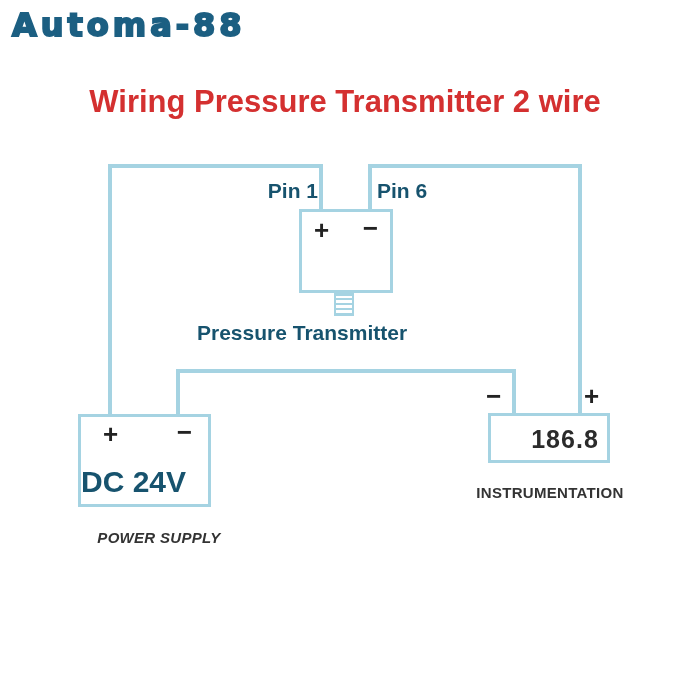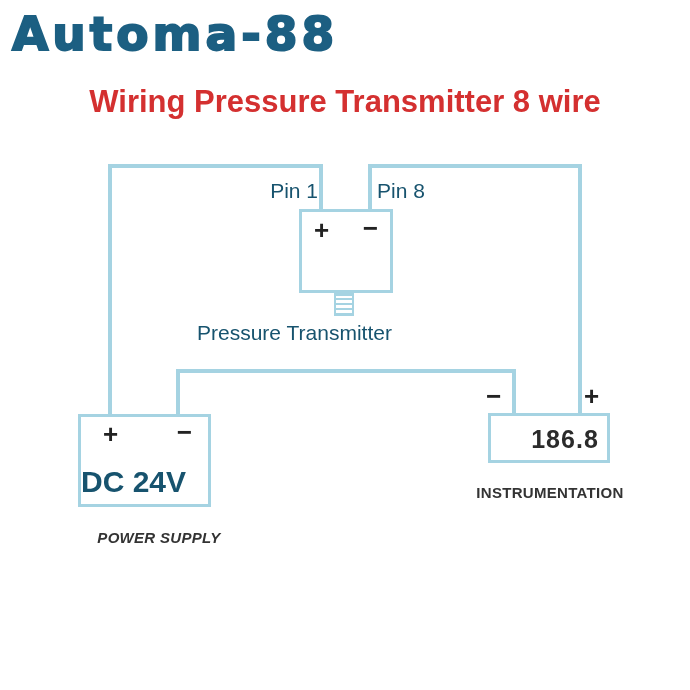--- a/index.html
+++ b/index.html
@@ -10,21 +10,21 @@
     background: #ffffff;
     overflow: hidden;
     font-family: "Liberation Sans", sans-serif;
   }
   
   .logo {
     position: absolute;
     left: 12px; top: 6px;
     font-family: "DejaVu Sans", sans-serif;
     font-weight: bold;
-    font-size: 47px;
+    font-size: 32px;
     letter-spacing: 4px;
     color: #1c5f82;
     -webkit-text-stroke: 2px #1c5f82;
   }
   .title {
     position: absolute;
     left: 0; right: 0; top: 84px;
     text-align: center;
     font-weight: bold;
     font-size: 31px;
@@ -51,21 +51,21 @@
       #a5d3e2 0px, #a5d3e2 2.5px,
       #ffffff 2.5px, #ffffff 5px);
     border-left: 2px solid #a5d3e2;
     border-right: 2px solid #a5d3e2;
     border-bottom: 3px solid #a5d3e2;
     box-sizing: border-box;
   }
   
   .teal-label {
     position: absolute;
-    font-weight: normal;
+    font-weight: bold;
     font-size: 21px;
     color: #17536e;
     white-space: nowrap;
   }
   .pin1-label { left: 240px; top: 179px; width: 78px; text-align: right; }
   .pin2-label { left: 377px; top: 179px; }
   .transmitter-caption { left: 197px; top: 321px; width: 300px; text-align: left; }
   .sign {
     position: absolute;
     font-weight: bold;
@@ -108,34 +108,34 @@
   }
   .ps-caption    { left: 74px;  top: 511px; width: 170px; font-style: italic; }
   .instr-caption { left: 460px; top: 466px; width: 180px; }
 </style>
 </head>
 <body>
 
 <div class="canvas">
 
   <div class="logo">Automa-88</div>
-  <div class="title">Wiring Pressure Transmitter 8 wire</div>
+  <div class="title">Wiring Pressure Transmitter 2 wire</div>
 
   <div class="wire" style="left:108px; top:164px; width:215px; height:4px;"></div>
   <div class="wire" style="left:108px; top:164px; width:4px; height:250px;"></div>
   <div class="wire" style="left:319px; top:164px; width:4px; height:47px;"></div>
   <div class="wire" style="left:368px; top:164px; width:214px; height:4px;"></div>
   <div class="wire" style="left:368px; top:164px; width:4px; height:47px;"></div>
   <div class="wire" style="left:578px; top:164px; width:4px; height:251px;"></div>
   <div class="wire" style="left:176px; top:369px; width:340px; height:4px;"></div>
   <div class="wire" style="left:176px; top:369px; width:4px; height:47px;"></div>
   <div class="wire" style="left:512px; top:369px; width:4px; height:46px;"></div>
 
   <div class="teal-label pin1-label">Pin 1</div>
-  <div class="teal-label pin2-label">Pin 8</div>
+  <div class="teal-label pin2-label">Pin 6</div>
 
   <div class="dev-box box-transmitter">
     <span class="sign tx-plus">+</span>
     <span class="sign tx-minus">−</span>
   </div>
   <div class="thread"></div>
   <div class="teal-label transmitter-caption">Pressure Transmitter</div>
 
   <div class="dev-box box-power">
     <span class="sign ps-plus">+</span>

